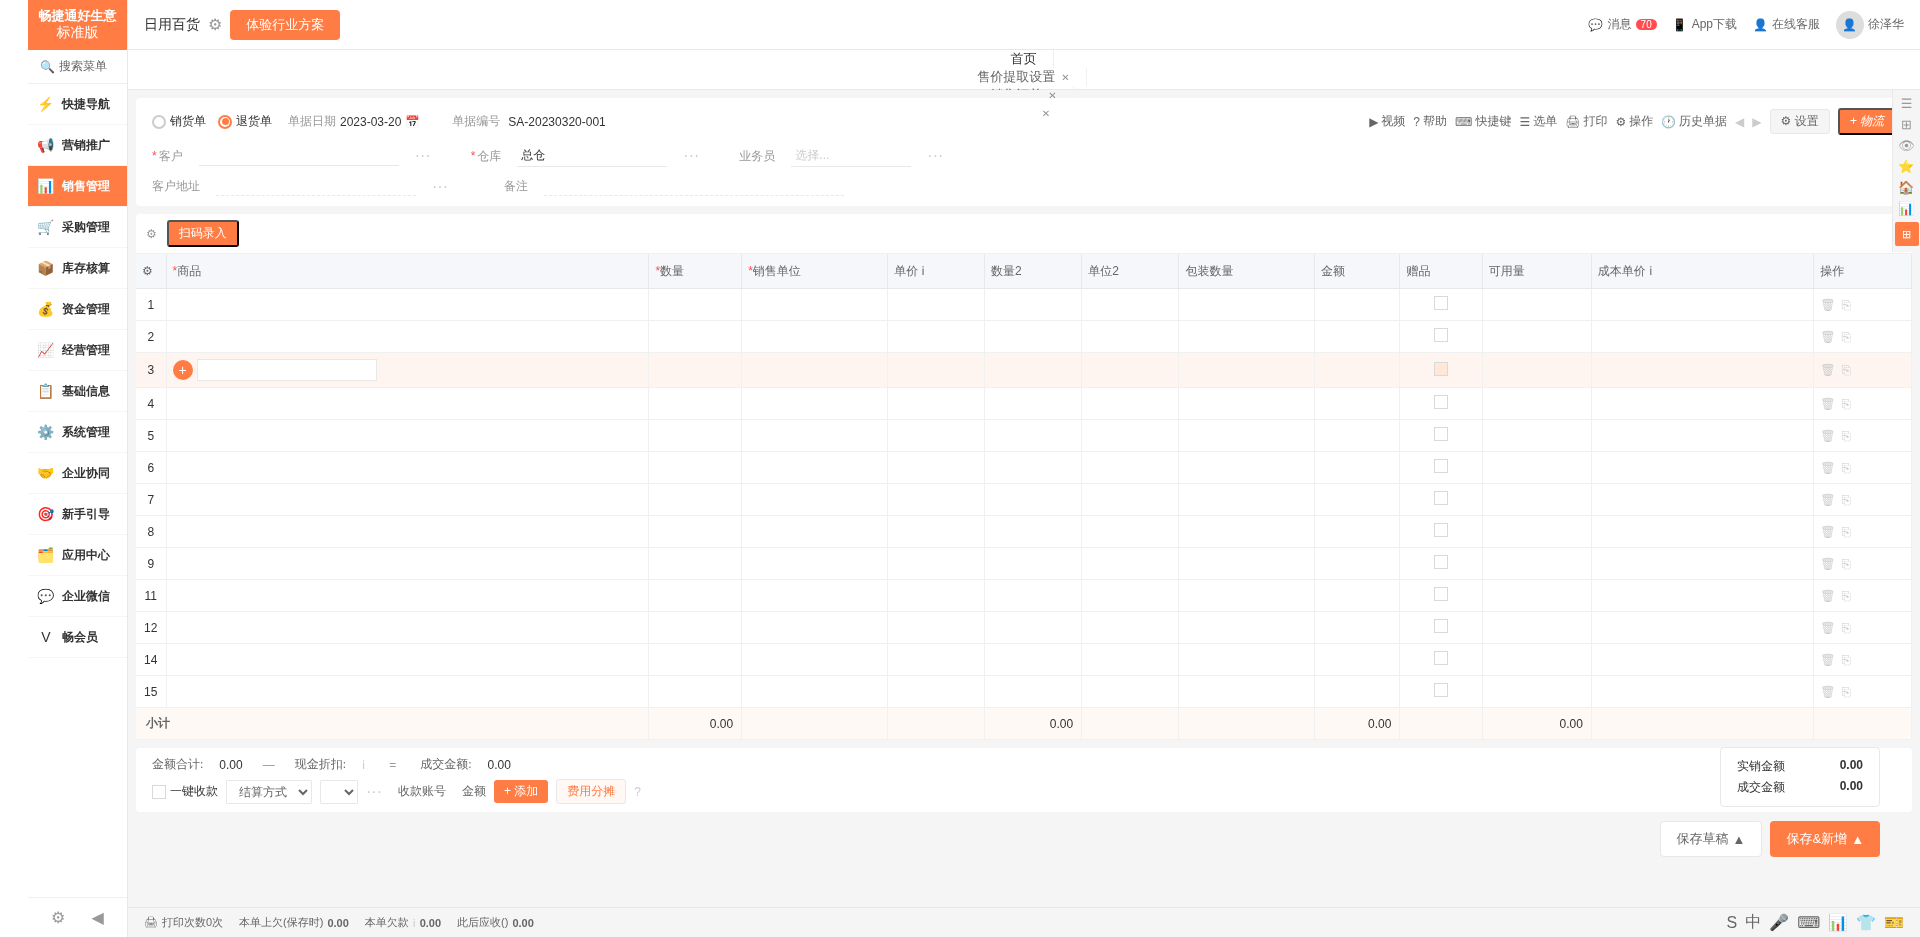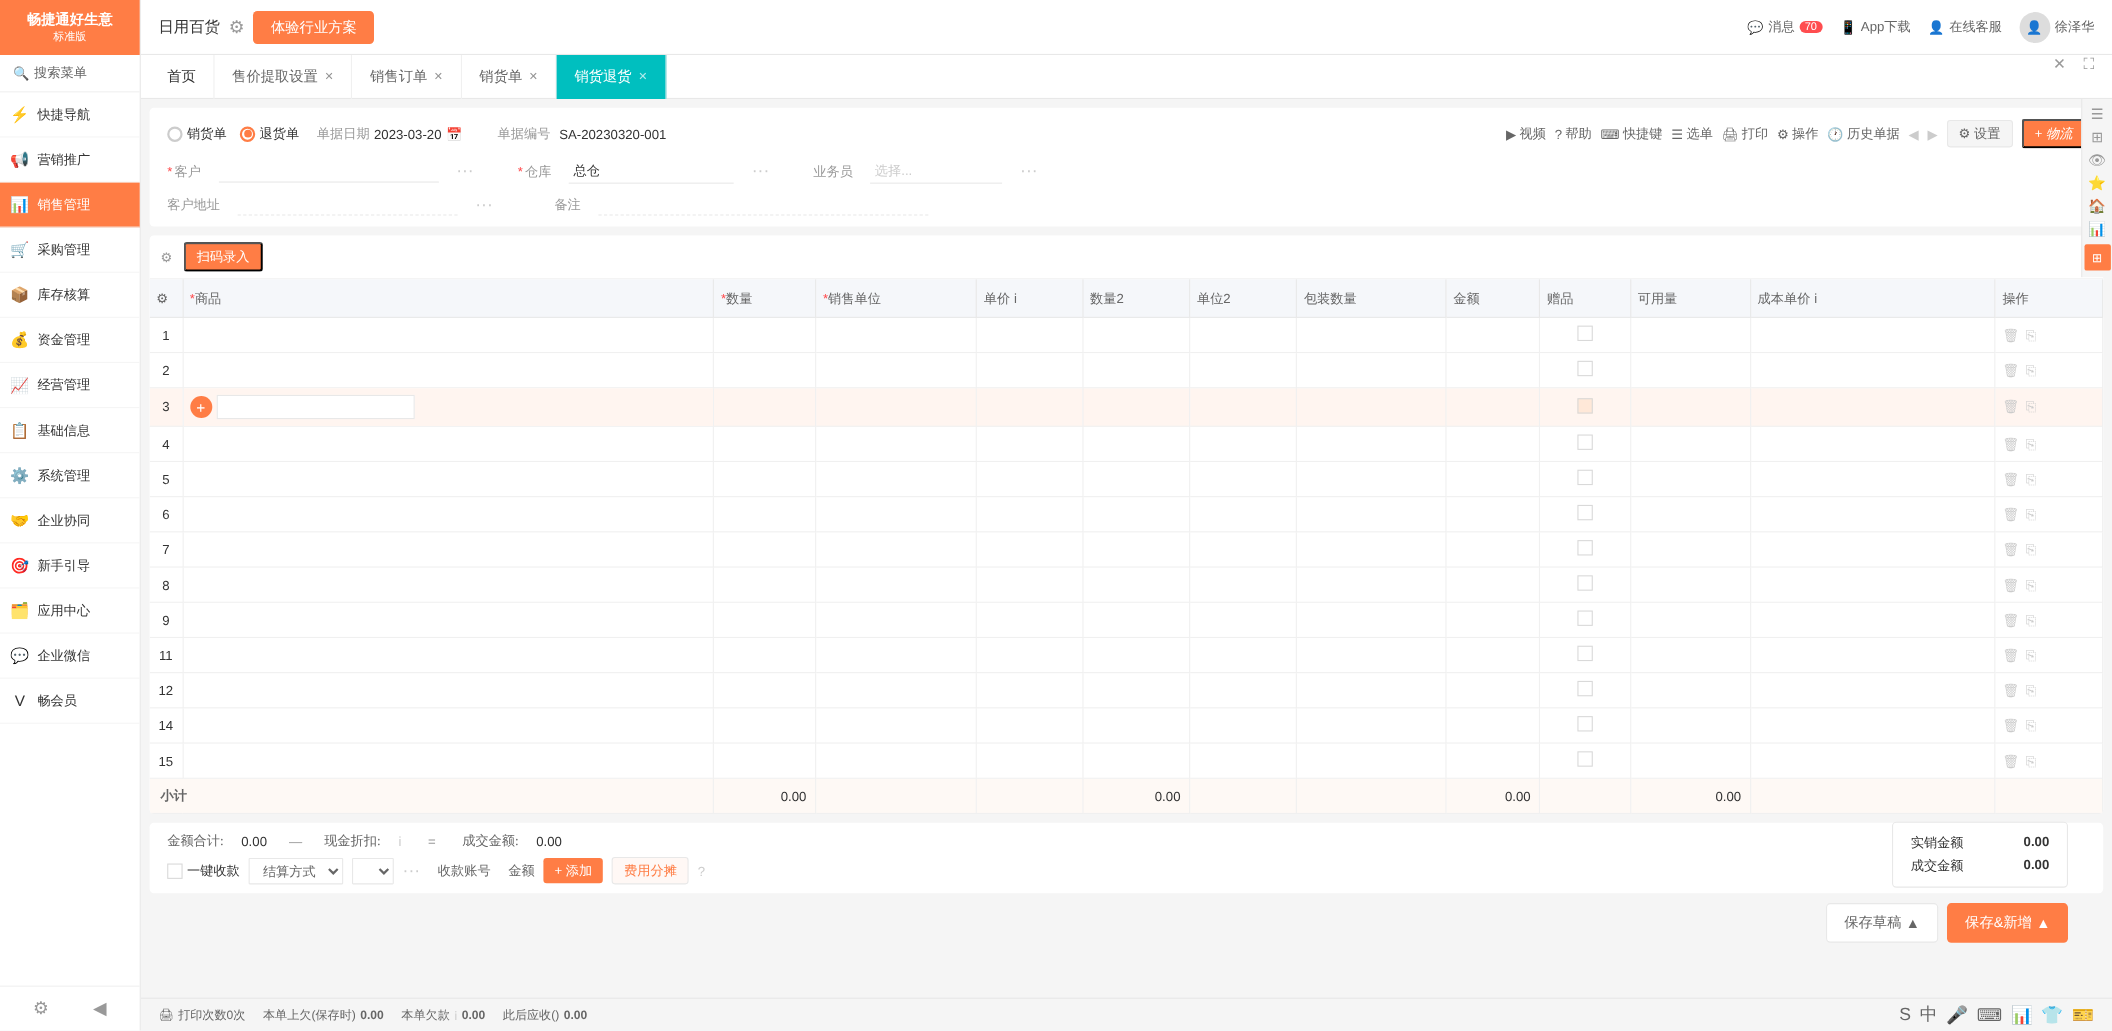--- a/index.html
+++ b/index.html
@@ -1,44 +1,44 @@
 <!DOCTYPE html>
 <html><head>
   <meta charset="utf-8">
   <style>
     * { box-sizing: border-box; margin: 0; padding: 0; }
     body { font-family: 'Microsoft YaHei', Arial, sans-serif; font-size: 12px; background: #f0f2f5; color: #333; display: flex; height: 937px; overflow: hidden; }
 
     
-    .sidebar { width: 128px; background: #fff; display: flex; flex-direction: column; border-right: 1px solid #e8e8e8; flex-shrink: 0; }
+    .sidebar { width: 128px; background: #fff; display: flex; flex-direction: column; border-right: 1px solid #e8e8e8; flex-shrink: 0; padding-left: 28px; }
     .sidebar-logo { background: #ff7d45; color: white; padding: 10px; text-align: center; height: 50px; display: flex; align-items: center; justify-content: center; flex-direction: column; }
     .sidebar-logo .logo-text { font-size: 13px; font-weight: bold; line-height: 1.2; }
-    .sidebar-logo .logo-sub { font-size: 10px; }
+    .sidebar-logo .logo-sub { font-size: 14px; }
     .sidebar-search { padding: 8px; display: flex; align-items: center; color: #666; font-size: 12px; cursor: pointer; border-bottom: 1px solid #f0f0f0; }
     .sidebar-search span { margin-left: 4px; }
     .sidebar-nav-item { display: flex; align-items: center; padding: 10px 8px; cursor: pointer; color: #333; font-size: 12px; border-bottom: 1px solid #f5f5f5; }
     .sidebar-nav-item.active { background: #ff7d45; color: white; }
     .sidebar-nav-item .nav-icon { width: 20px; height: 20px; margin-right: 6px; display: flex; align-items: center; justify-content: center; font-size: 14px; }
-    .sidebar-nav-item .nav-label { flex: 1; }
+    .sidebar-nav-item .nav-label { flex: 1; font-weight: bold; }
     .sidebar-bottom { margin-top: auto; display: flex; align-items: center; justify-content: space-around; padding: 10px; border-top: 1px solid #f0f0f0; }
 
     
     .main { flex: 1; display: flex; flex-direction: column; overflow: hidden; }
 
     
     .topbar { height: 50px; background: #fff; display: flex; align-items: center; padding: 0 16px; border-bottom: 1px solid #e8e8e8; justify-content: space-between; }
     .topbar-left { display: flex; align-items: center; gap: 8px; }
     .btn-orange { background: #ff7d45; color: white; border: none; padding: 6px 16px; border-radius: 4px; cursor: pointer; font-size: 13px; }
     .topbar-right { display: flex; align-items: center; gap: 16px; font-size: 12px; color: #666; }
     .topbar-right .icon-btn { display: flex; align-items: center; gap: 4px; cursor: pointer; }
     .badge { background: #ff4d4f; color: white; border-radius: 10px; padding: 0 5px; font-size: 10px; }
     .user-avatar { width: 28px; height: 28px; border-radius: 50%; background: #ddd; display: flex; align-items: center; justify-content: center; }
 
     
-    .tabs { height: 40px; background: #fff; display: flex; align-items: flex-start; border-bottom: 1px solid #e8e8e8; padding: 0 8px; }
+    .tabs { height: 40px; background: #fff; display: flex; align-items: center; border-bottom: 1px solid #e8e8e8; padding: 0 8px; flex-direction: column; }
     .tab { padding: 0 16px; height: 40px; display: flex; align-items: center; cursor: pointer; font-size: 13px; color: #666; border-right: 1px solid #f0f0f0; gap: 6px; }
     .tab.active { background: #00bfbf; color: white; }
     .tab .close-x { font-size: 10px; opacity: 0.7; }
     .tab:first-child { color: #333; }
 
     
     .content { flex: 1; overflow-y: auto; background: #f5f5f5; padding: 8px; display: flex; flex-direction: column; gap: 8px; }
 
     
     .form-card { background: white; border-radius: 4px; padding: 10px 16px; }

